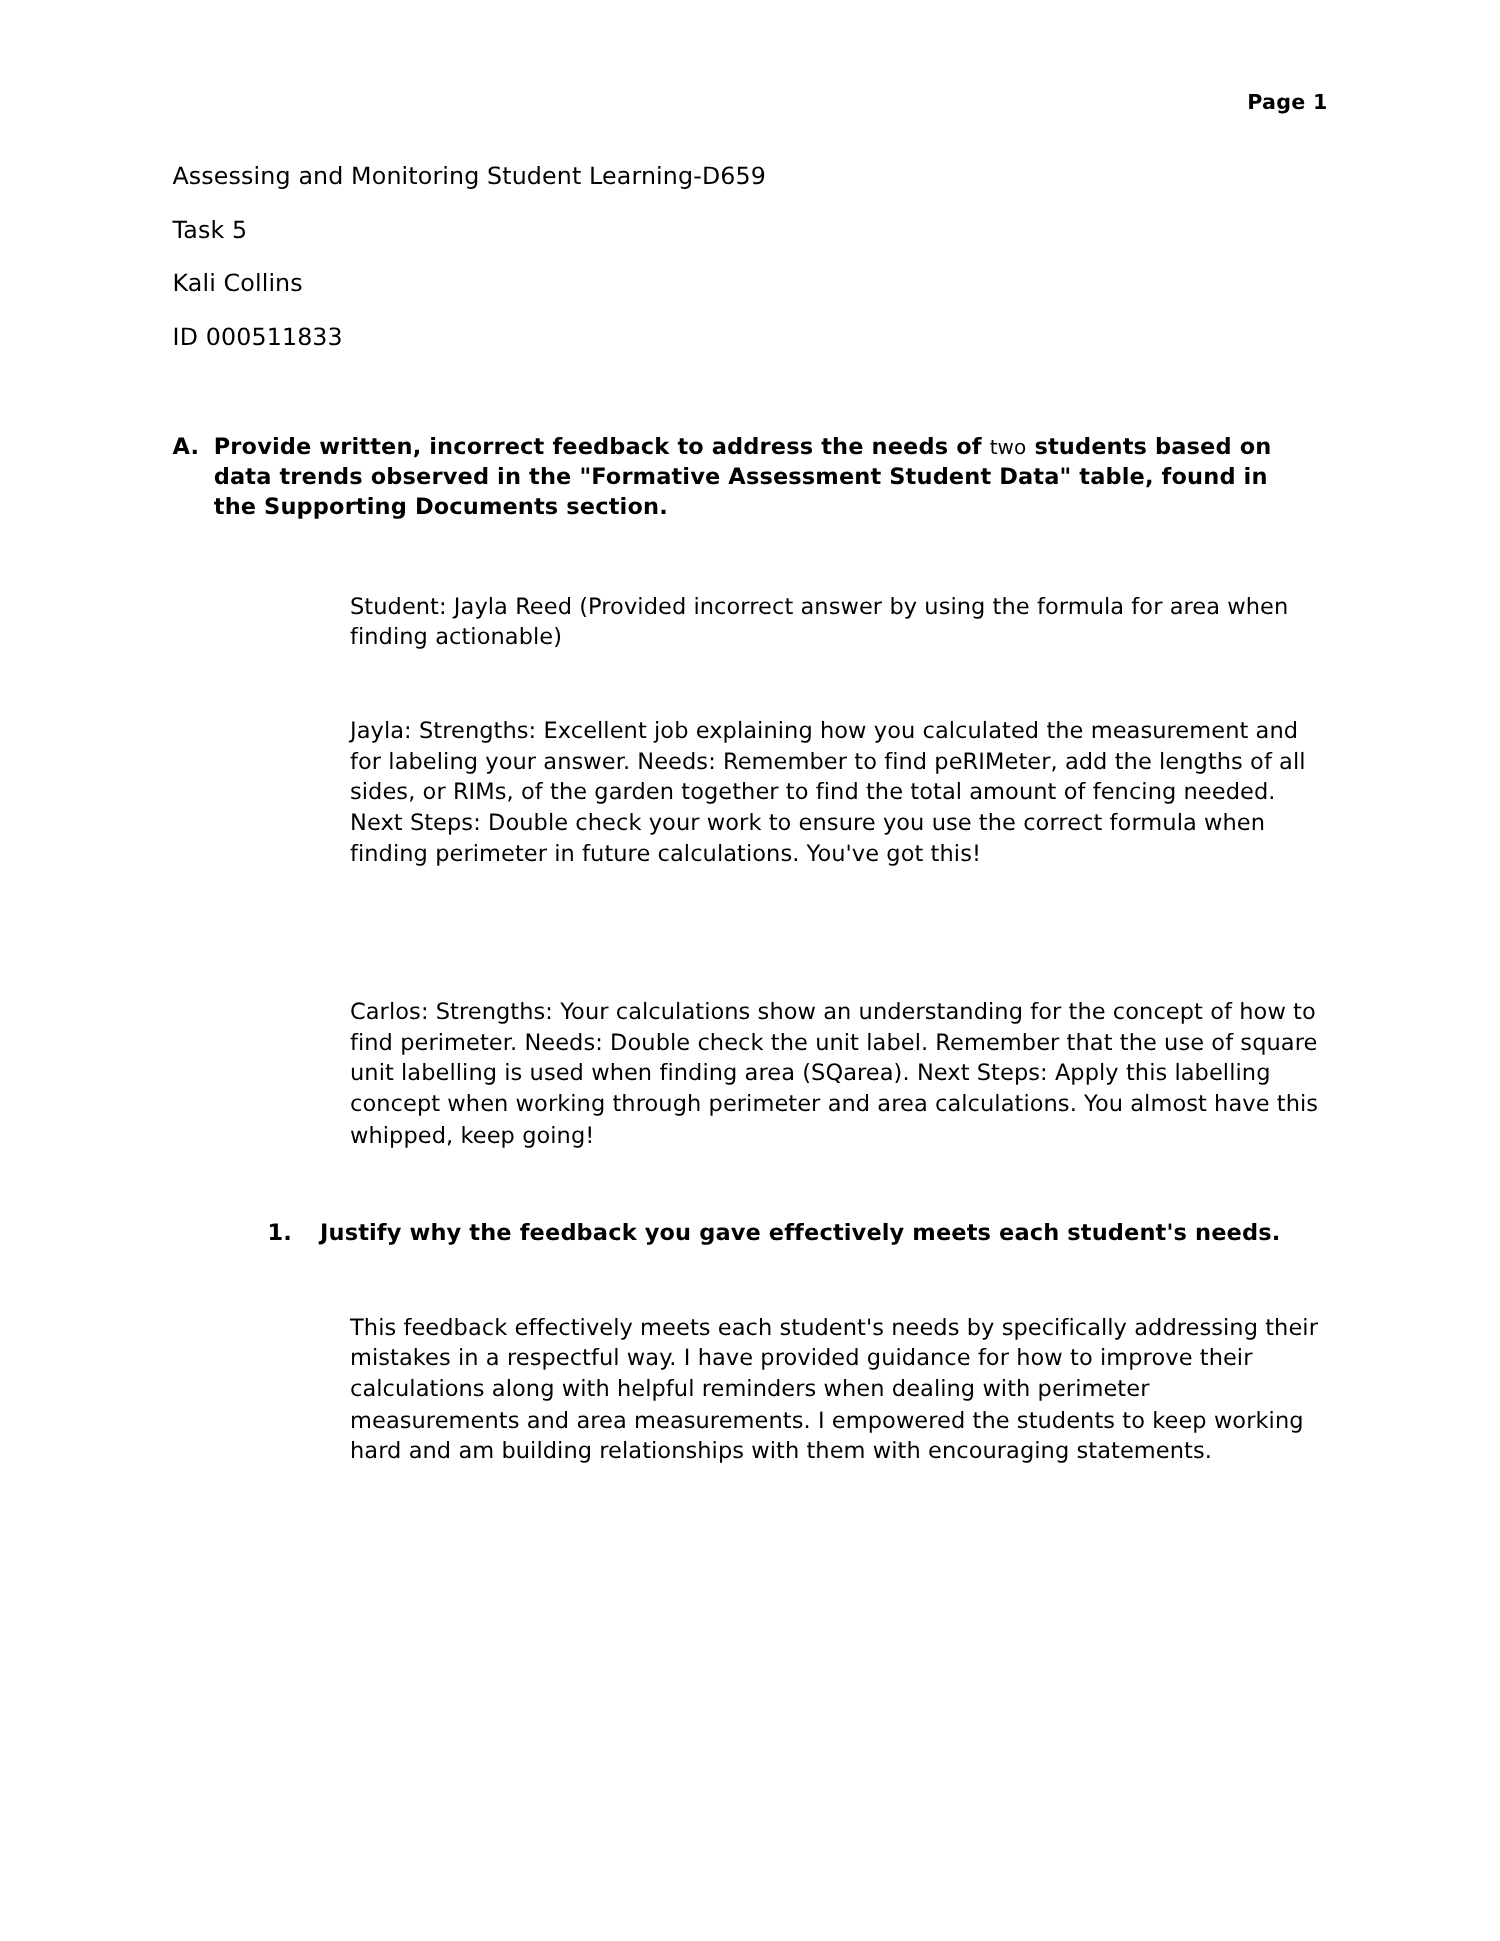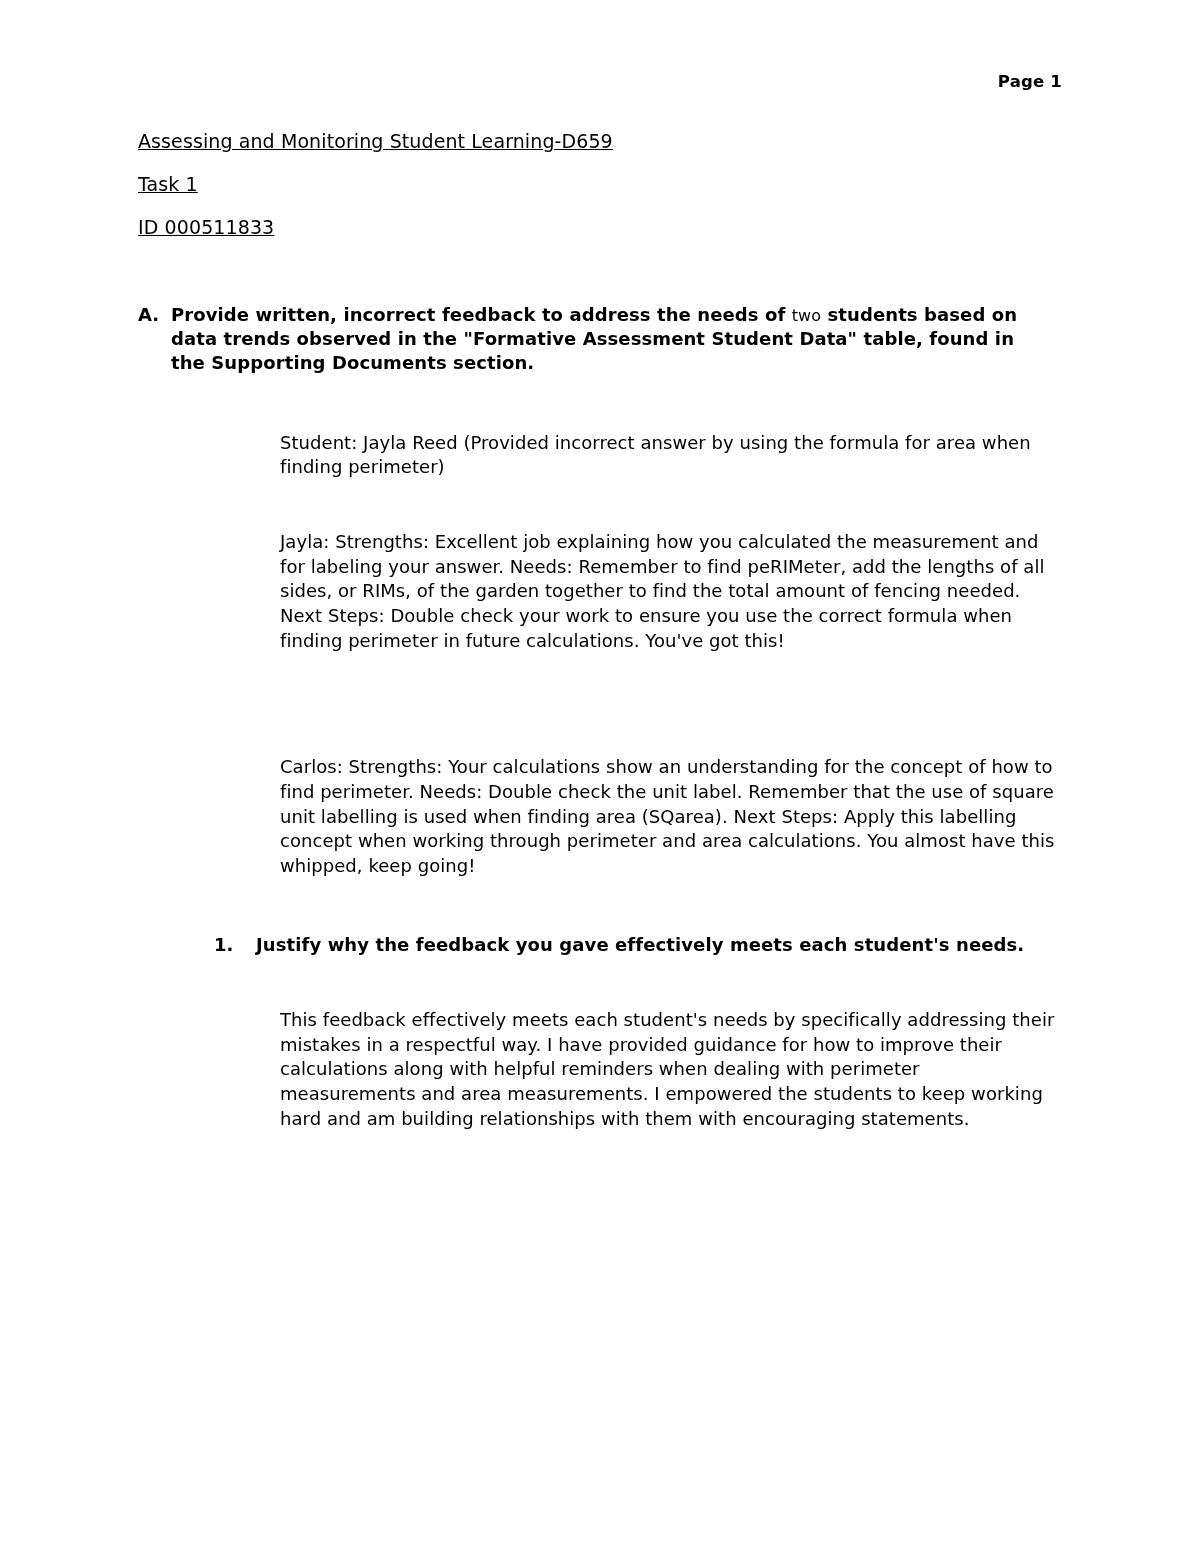--- a/index.html
+++ b/index.html
@@ -33,21 +33,20 @@
     position: absolute;
     top: 132px;
     left: 138px;
     width: 930px;
   }
   .header-line {
     font-size: 19px;
     line-height: 1.05;
     margin-bottom: 23px;
     letter-spacing: 0.1px;
-    text-decoration: underline;
   }
   .spacer-lg {
     height: 42px;
   }
   .section-a {
     display: flex;
     font-size: 18px;
     font-weight: bold;
     line-height: 1.33;
     letter-spacing: 0.1px;
@@ -100,33 +99,34 @@
 </head>
 <body>
 
 <div class="page">
 
   <div class="page-number">Page 1</div>
 
   <div class="content">
 
     <div class="header-line">Assessing and Monitoring Student Learning-D659</div>
-    <div class="header-line">Task 1</div>
+    <div class="header-line">Task 5</div>
+    <div class="header-line">Kali Collins</div>
     <div class="header-line">ID 000511833</div>
 
     <div class="spacer-lg"></div>
 
     <div class="section-a">
       <div class="marker">A.</div>
       <div class="body"><span>Provide written, incorrect feedback to address the needs of </span><span class="normal">two</span><span> students based on data trends observed in the "Formative Assessment Student Data" table, found in the Supporting Documents section.</span></div>
     </div>
 
     <div class="para-gap-1"></div>
 
-    <div class="indented">Student: Jayla Reed (Provided incorrect answer by using the formula for area when finding perimeter)</div>
+    <div class="indented">Student: Jayla Reed (Provided incorrect answer by using the formula for area when finding actionable)</div>
 
     <div class="para-gap-2"></div>
 
     <div class="indented"><span class="u">Jayla</span><span>:  </span><span class="b">Strengths</span><span>:  Excellent job explaining how you calculated the measurement and for labeling your answer.  </span><span class="b">Needs</span><span>: Remember to find peRIMeter, add the lengths of all sides, or RIMs, of the garden together to find the total amount of fencing needed.  </span><span class="b">Next Steps</span><span>: Double check your work to ensure you use the correct formula when finding perimeter in future calculations.  You've got this!</span></div>
 
     <div class="para-gap-3"></div>
 
 
     <div class="para-gap-4"></div>
 

